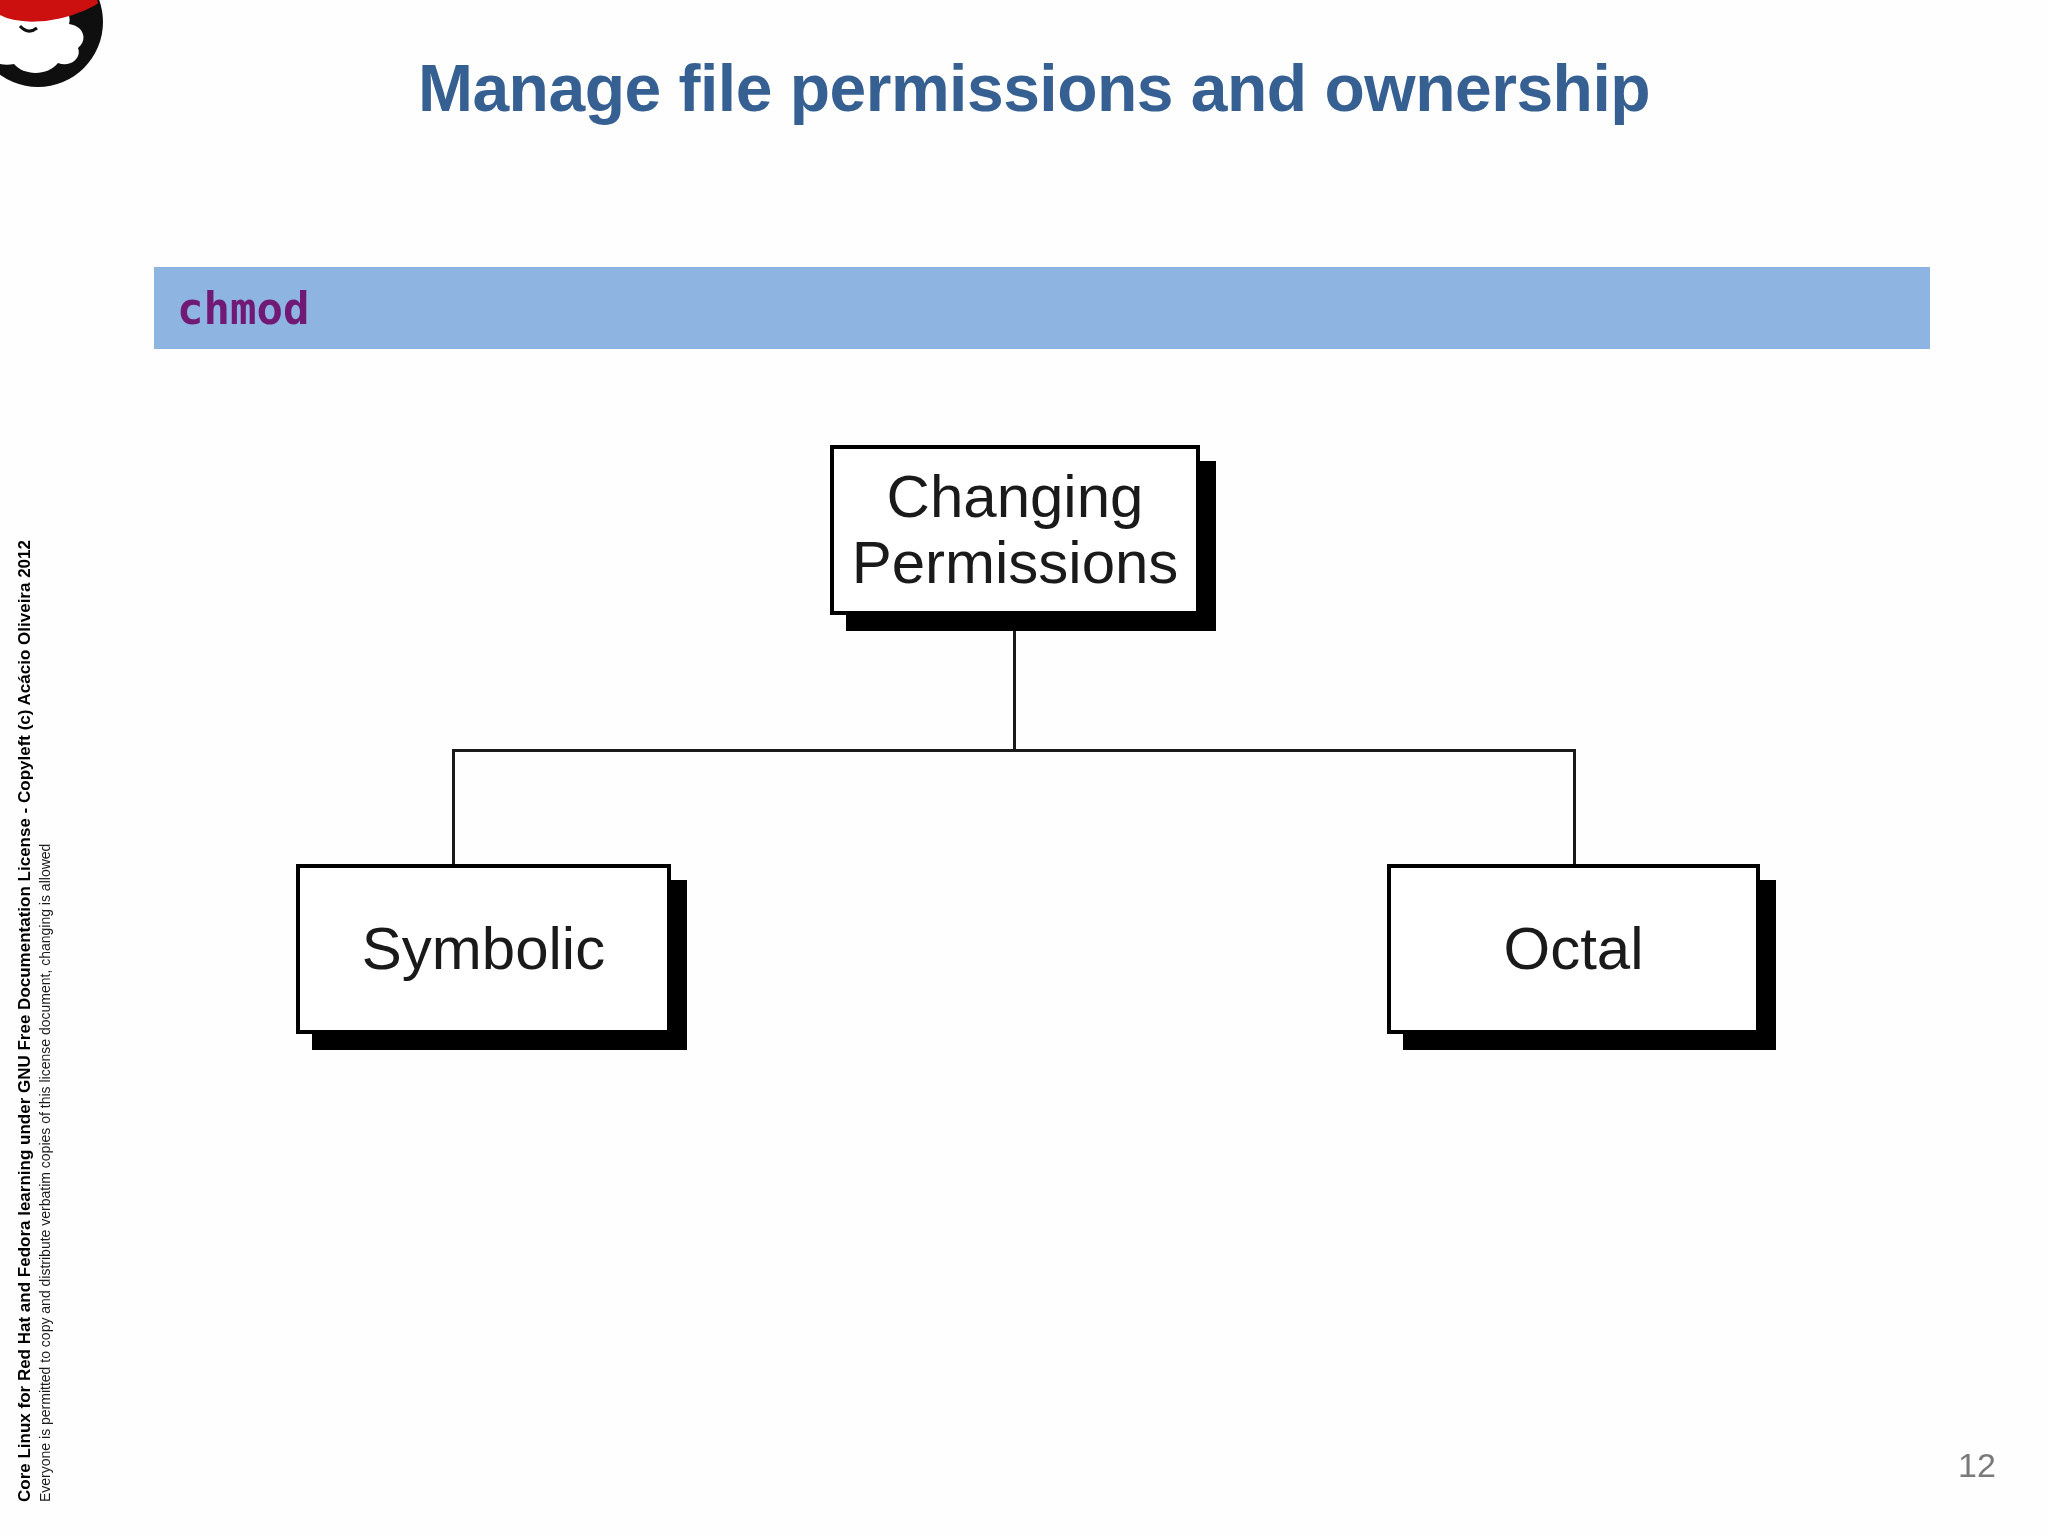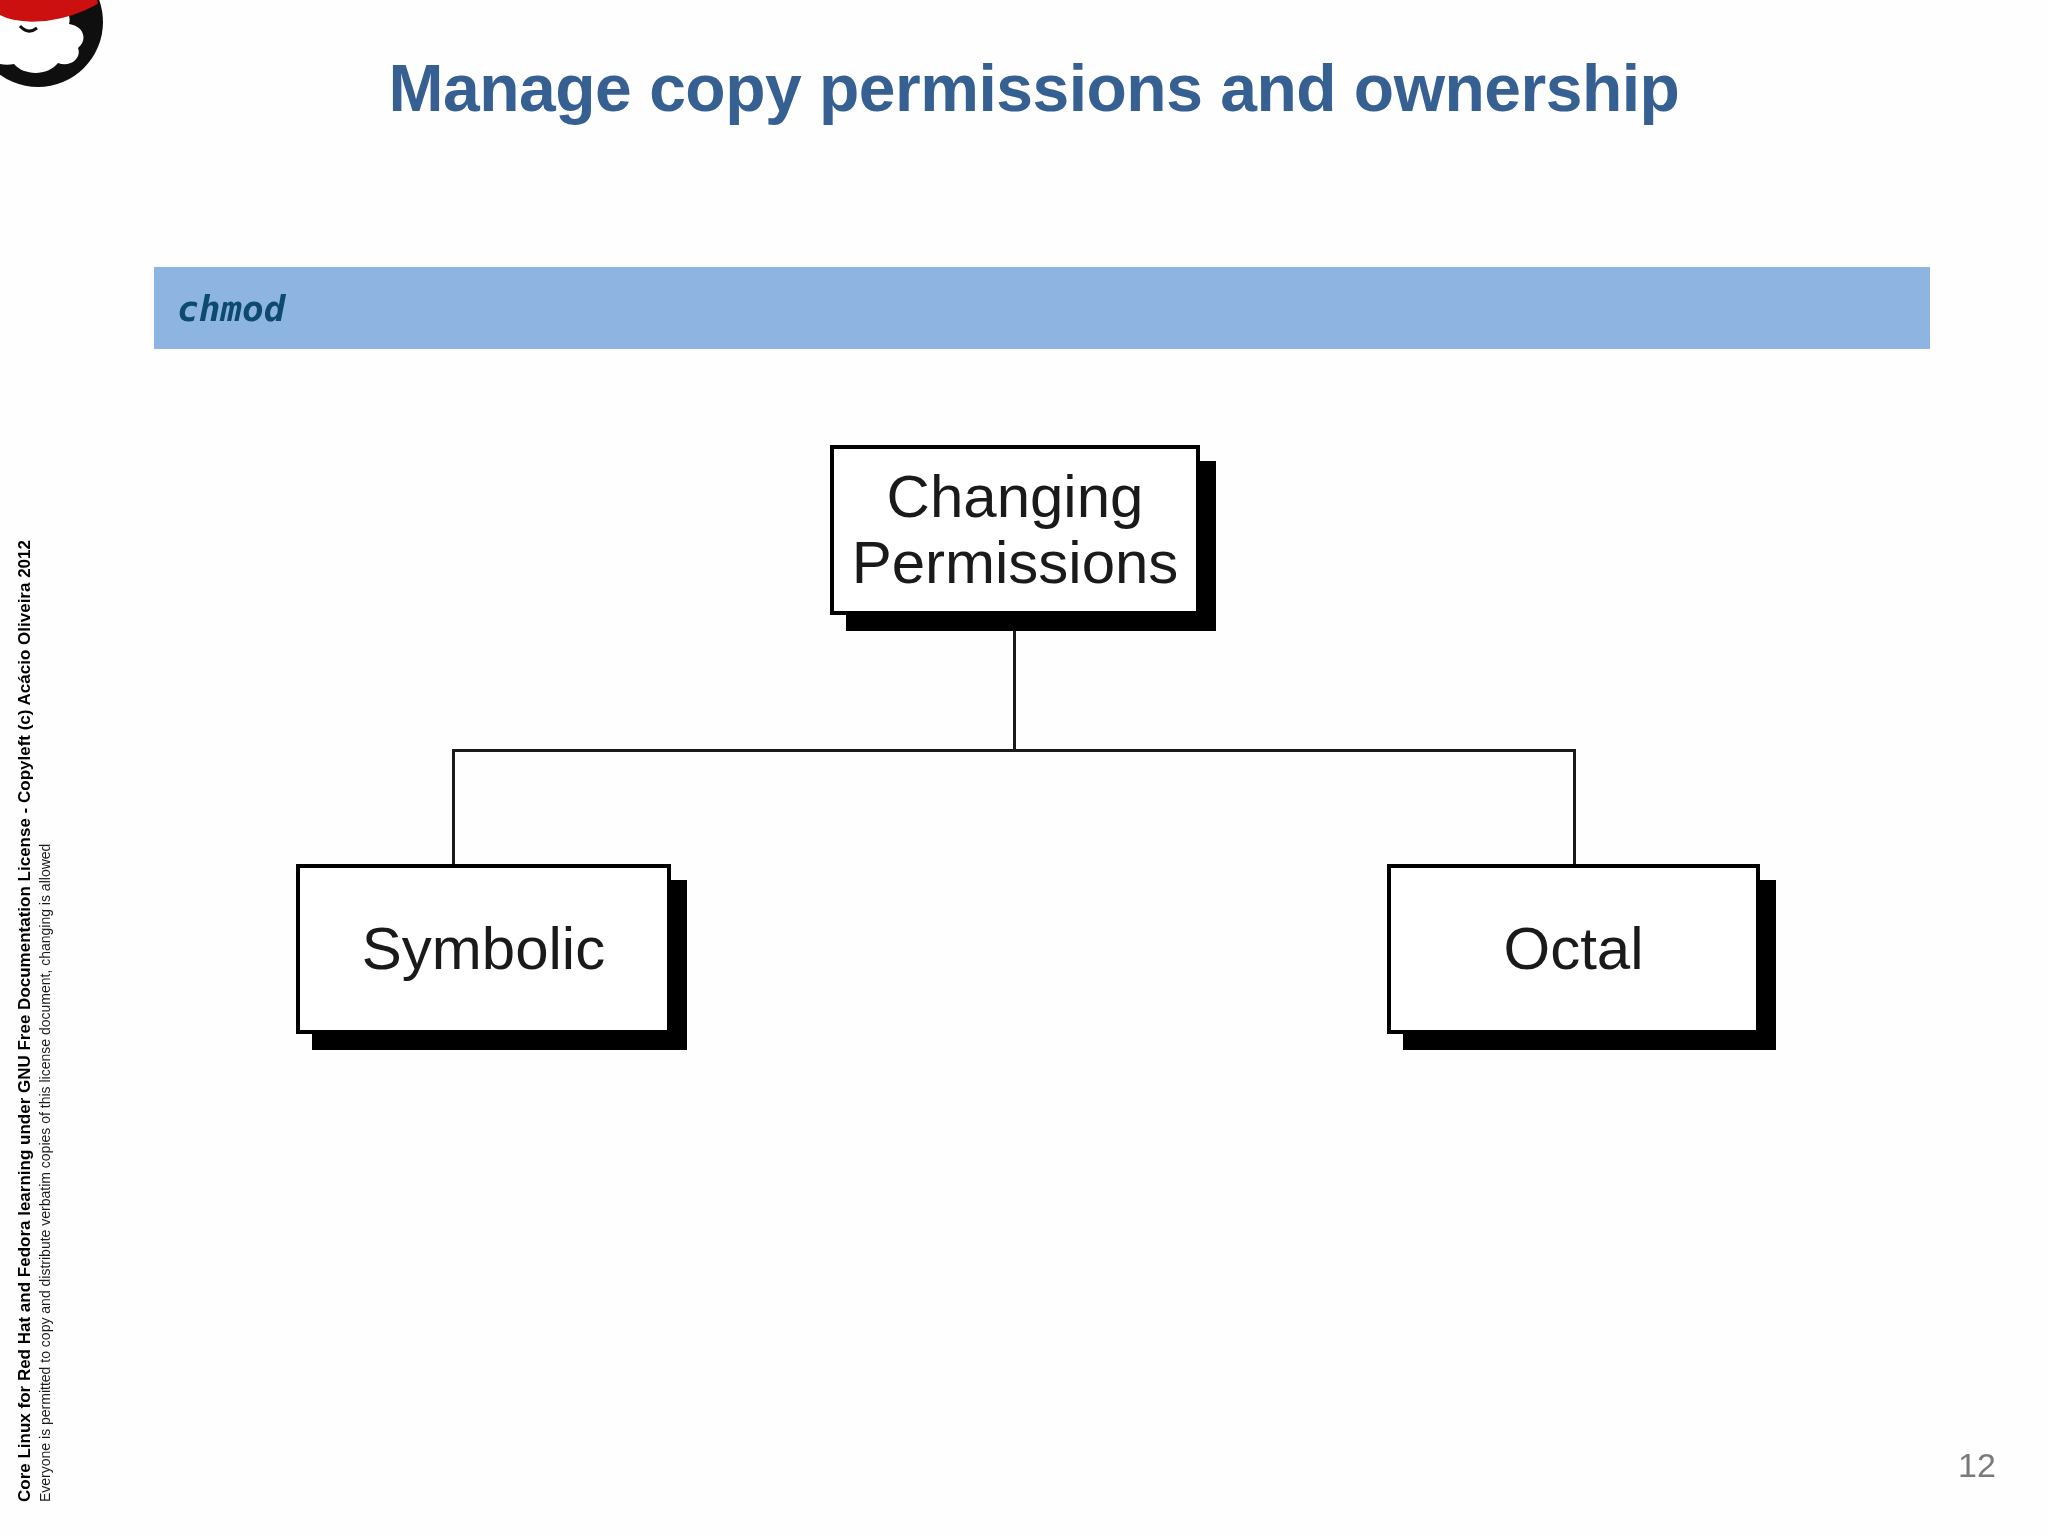--- a/index.html
+++ b/index.html
@@ -24,22 +24,22 @@
   
   .banner{
     position:absolute;left:154px;top:267px;
     width:1776px;height:82px;
     background:#8eb4e2;
     display:flex;align-items:center;
     box-sizing:border-box;padding-left:23px;
   }
   .banner-label{
     font-family:"DejaVu Sans Mono",monospace;
-    font-style:italic;font-weight:bold;
-    font-size:36px;color:#0c4a6e;
+    font-weight:bold;
+    font-size:44px;color:#701a75;
   }
   
   .connector{position:absolute;background:#1a1a1a;}
   .node{
     position:absolute;
     background:#fff;
     border:4px solid #000;
     box-shadow:16px 16px 0 #000;
     box-sizing:border-box;
     display:flex;align-items:center;justify-content:center;
@@ -84,21 +84,21 @@
     <g clip-path="url(#logoCircle)">
       <path fill="#ffffff" d="M4,84 C8,64 26,56 40,60 C38,48 52,40 60,48 C66,38 82,40 84,52
                C96,50 104,60 101,70 C116,72 120,86 110,94 C114,104 102,114 90,109
                C80,122 56,122 46,110 C28,114 8,102 4,84 Z"></path>
       <path fill="none" stroke="#0f0f0f" stroke-width="3" d="M52,72 q8,9 17,2"></path>
       <ellipse cx="86" cy="34" rx="66" ry="31" fill="#cc0f0f" transform="rotate(-13 86 34)"></ellipse>
       <path fill="#9e0b0b" opacity="0.85" d="M38,22 Q84,-4 132,14 L124,34 Q84,16 46,36 Z" transform="rotate(-13 86 34)"></path>
     </g>
   </svg>
 
-  <h1 class="title">Manage copy permissions and ownership</h1>
+  <h1 class="title">Manage file permissions and ownership</h1>
 
   <div class="banner">
     <span class="banner-label">chmod</span>
   </div>
 
   <div class="connector" style="left:1013px;top:612px;width:3px;height:139px;"></div>
   <div class="connector" style="left:452px;top:749px;width:1124px;height:3px;"></div>
   <div class="connector" style="left:452px;top:749px;width:3px;height:118px;"></div>
   <div class="connector" style="left:1573px;top:749px;width:3px;height:118px;"></div>
 

